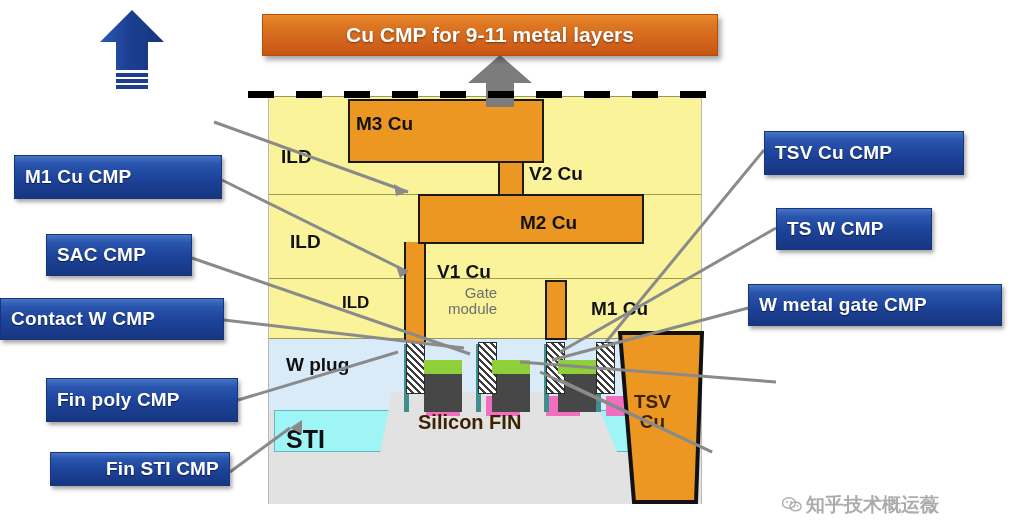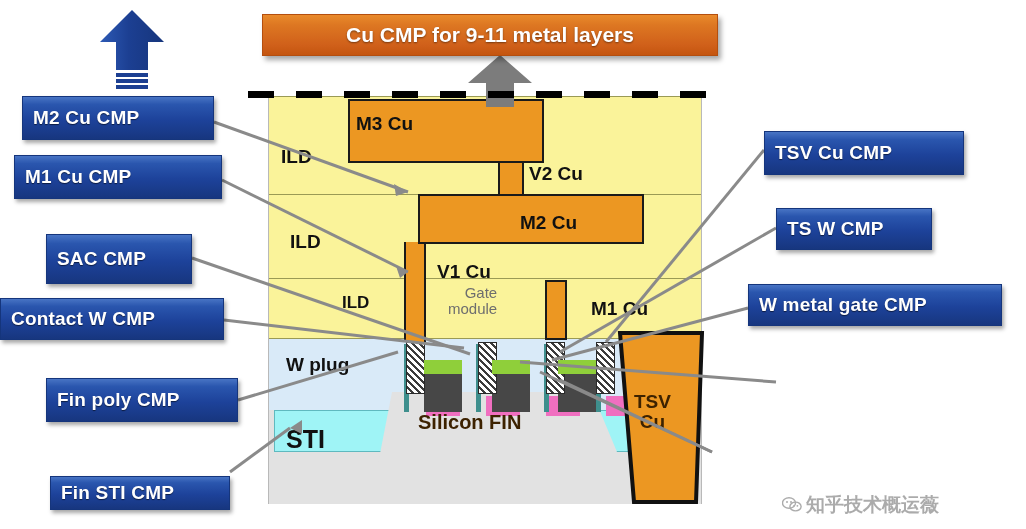--- a/index.html
+++ b/index.html
@@ -203,36 +203,33 @@
     <div class="lbl" style="left: 342px; top: 293px; font-size: 17px;">ILD</div>
     <div class="lbl" style="left: 529px; top: 163px; font-size: 19px;">V2 Cu</div>
     <div class="lbl" style="left: 520px; top: 212px; font-size: 19px;">M2 Cu</div>
     <div class="lbl" style="left: 437px; top: 261px; font-size: 19px;">V1 Cu</div>
     <div class="lbl" style="left: 591px; top: 298px; font-size: 19px;">M1 Cu</div>
     <div class="lbl" style="left: 286px; top: 354px; font-size: 19px;">W plug</div>
     <div class="lbl" style="left: 286px; top: 425px; font-size: 25px;">STI</div>
     <div class="lbl-gray" style="left: 448px; top: 285px; font-size: 15px;">Gate<br>module</div>
     <div class="lbl-brown" style="left: 418px; top: 412px; font-size: 20px; color: rgb(61, 34, 0);">Silicon FIN</div>
     <div class="lbl-brown" style="left: 634px; top: 392px; font-size: 19px; color: rgb(61, 34, 0);">TSV<br>Cu</div>
-    <div class="callout" style="left: 22px; top: 96px; width: 192px; height: 44px; font-size: 19px;">
-      <span>M2 Cu CMP</span>
-    </div>
     <div class="callout" style="left: 14px; top: 155px; width: 208px; height: 44px; font-size: 19px;">
       <span>M1 Cu CMP</span>
     </div>
-    <div class="callout" style="left: 46px; top: 234px; width: 146px; height: 50px; font-size: 19px;">
+    <div class="callout" style="left: 46px; top: 234px; width: 146px; height: 42px; font-size: 19px;">
       <span>SAC CMP</span>
     </div>
     <div class="callout" style="left: 0px; top: 298px; width: 224px; height: 42px; font-size: 19px;">
       <span>Contact W CMP</span>
     </div>
     <div class="callout" style="left: 46px; top: 378px; width: 192px; height: 44px; font-size: 19px;">
       <span>Fin poly CMP</span>
     </div>
-    <div class="callout" style="left: 50px; top: 476px; width: 180px; height: 34px; font-size: 19px;">
+    <div class="callout" style="left: 50px; top: 452px; width: 180px; height: 34px; font-size: 19px; justify-content: flex-end;">
       <span>Fin STI CMP</span>
     </div>
     <div class="callout" style="left: 764px; top: 131px; width: 200px; height: 44px; font-size: 19px;">
       <span>TSV Cu CMP</span>
     </div>
     <div class="callout" style="left: 776px; top: 208px; width: 156px; height: 42px; font-size: 19px;">
       <span>TS W CMP</span>
     </div>
     <div class="callout" style="left: 748px; top: 284px; width: 254px; height: 42px; font-size: 19px;">
       <span>W metal gate CMP</span>

